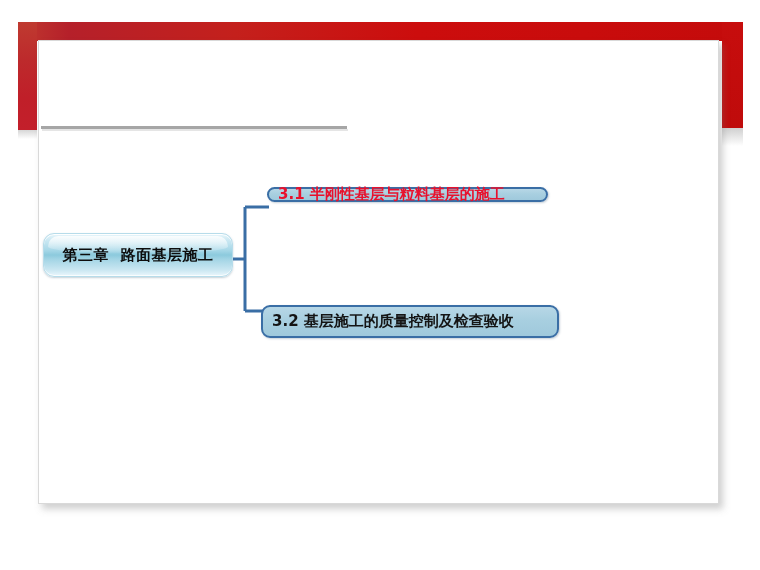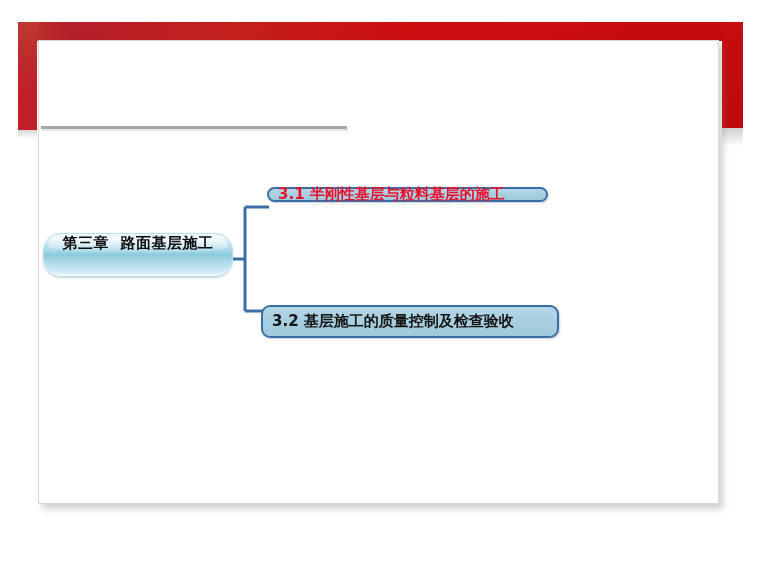--- a/index.html
+++ b/index.html
@@ -125,37 +125,38 @@
     height: 464px;
   }
 
   
   #root-node {
     position: absolute;
     left: 4px;
     top: 192px;
     width: 190px;
     height: 44px;
-    border-radius: 18px;
+    border-radius: 11px;
     background:
       linear-gradient(180deg,
         #e8f6fb 0%,
         #cfeaf4 12%,
         #a8d8e8 38%,
         #8ccadd 50%,
         #a6d6e6 62%,
         #cbe7f2 86%,
         #eaf7fc 100%);
     box-shadow:
       inset 0 1px 0 rgba(255,255,255,0.95),
       inset 0 -1px 0 rgba(255,255,255,0.75),
       0 1px 2px rgba(90,120,140,0.35);
     border: 1px solid #b7dcea;
     box-sizing: border-box;
     display: flex;
+    align-items: center;
     justify-content: center;
   }
   #root-node::after {
     content: "";
     position: absolute;
     left: 4px;
     right: 4px;
     top: 2px;
     height: 17px;
     border-radius: 11px 11px 40% 40%;

